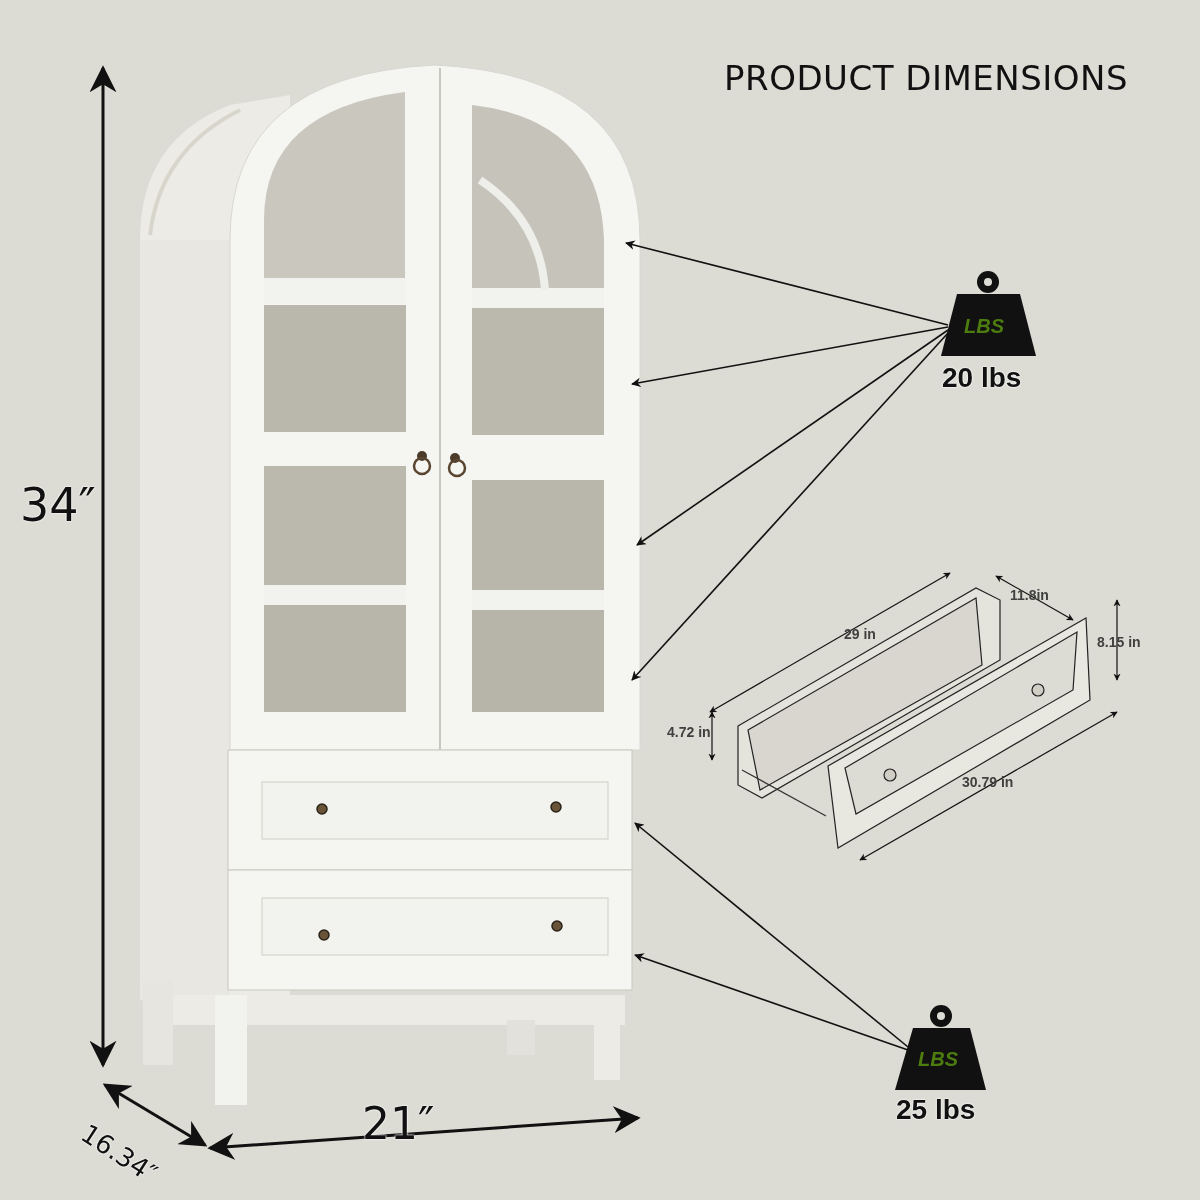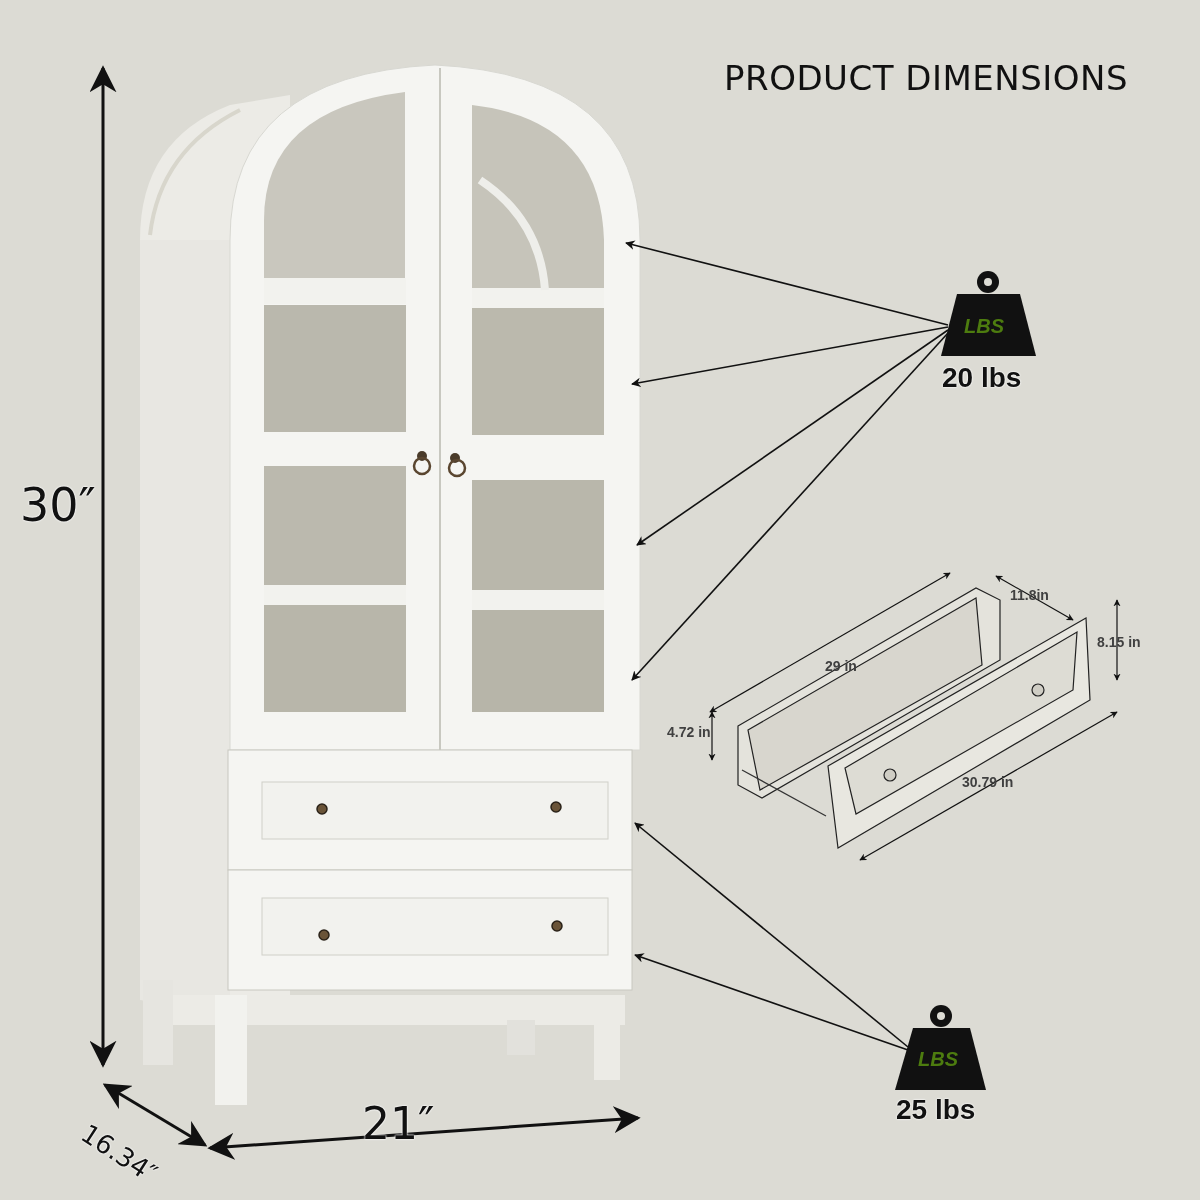--- a/index.html
+++ b/index.html
@@ -144,27 +144,27 @@
     <line x1="710" y1="712" x2="950" y2="573" marker-start="url(#ahs)" marker-end="url(#ahs)"></line>
     <line x1="996" y1="576" x2="1073" y2="620" marker-start="url(#ahs)" marker-end="url(#ahs)"></line>
     <line x1="1117" y1="600" x2="1117" y2="680" marker-start="url(#ahs)" marker-end="url(#ahs)"></line>
     <line x1="860" y1="860" x2="1117" y2="712" marker-start="url(#ahs)" marker-end="url(#ahs)"></line>
     <line x1="712" y1="712" x2="712" y2="760" marker-start="url(#ahs)" marker-end="url(#ahs)"></line>
   </g>
 </svg>
 
 <div class="title">PRODUCT DIMENSIONS</div>
 
-<div class="dim dim-height">30″</div>
+<div class="dim dim-height">34″</div>
 <div class="dim dim-width">21″</div>
 <div class="dim dim-depth">16.34″</div>
 
 <div class="lbs-text" style="left:964px; top:315px;">LBS</div>
 <div class="weight-label" style="left:942px; top:362px;">20 lbs</div>
 
 <div class="lbs-text" style="left:918px; top:1048px;">LBS</div>
 <div class="weight-label" style="left:896px; top:1094px;">25 lbs</div>
 
-<div class="drawer-dim" style="left:825px; top:626px;margin-top:32px;">29 in</div>
+<div class="drawer-dim" style="left:844px; top:626px;">29 in</div>
 <div class="drawer-dim" style="left:1010px; top:587px;">11.8in</div>
 <div class="drawer-dim" style="left:1097px; top:634px;">8.15 in</div>
 <div class="drawer-dim" style="left:667px; top:724px;">4.72 in</div>
 <div class="drawer-dim" style="left:962px; top:774px;">30.79 in</div>
 
 </body></html>

